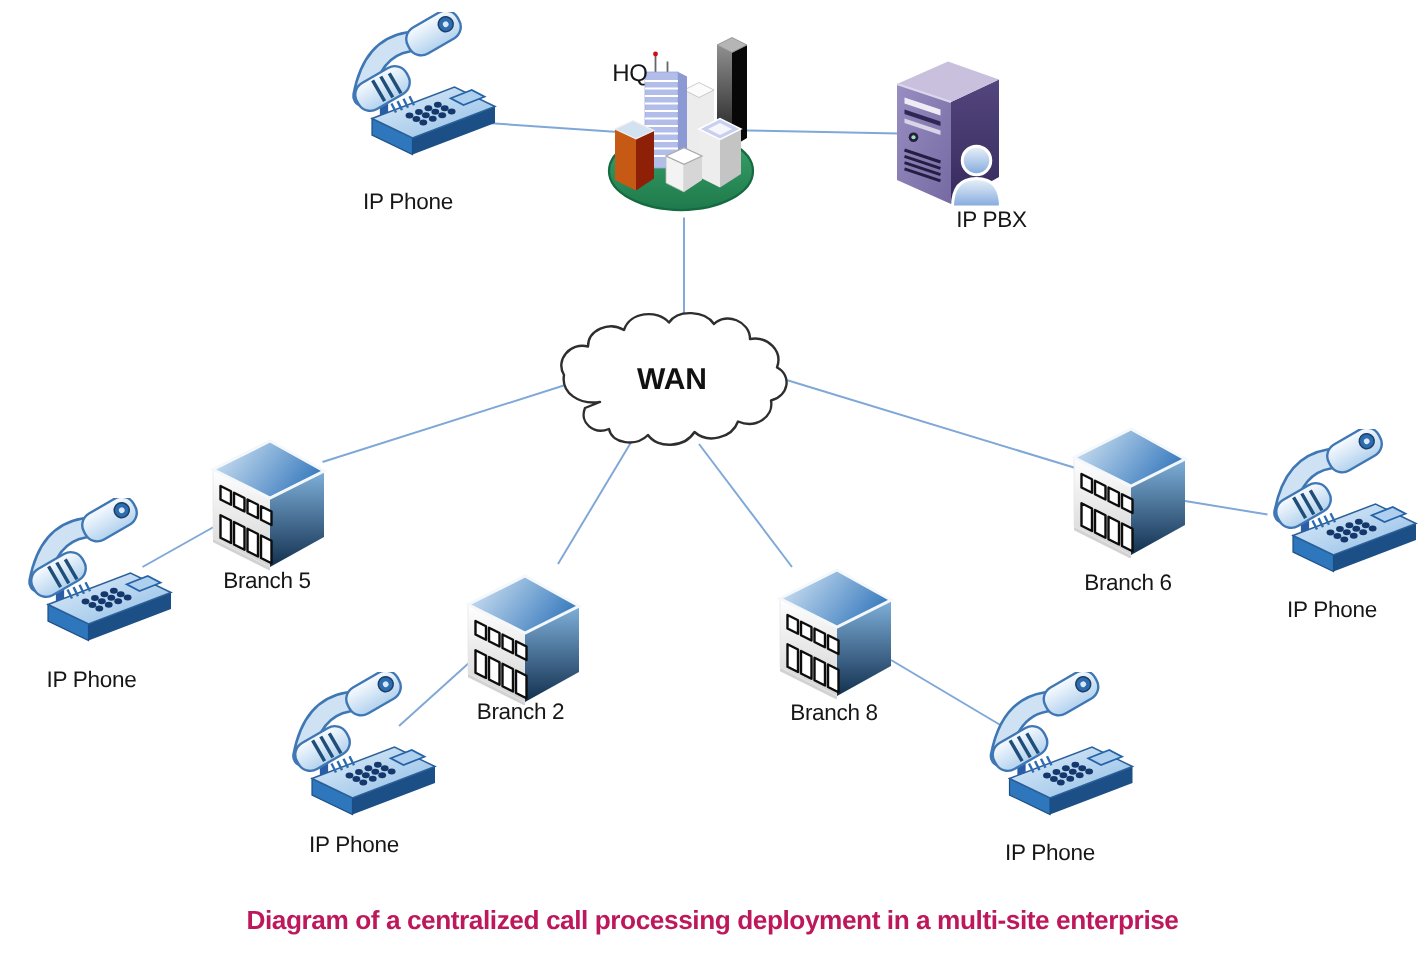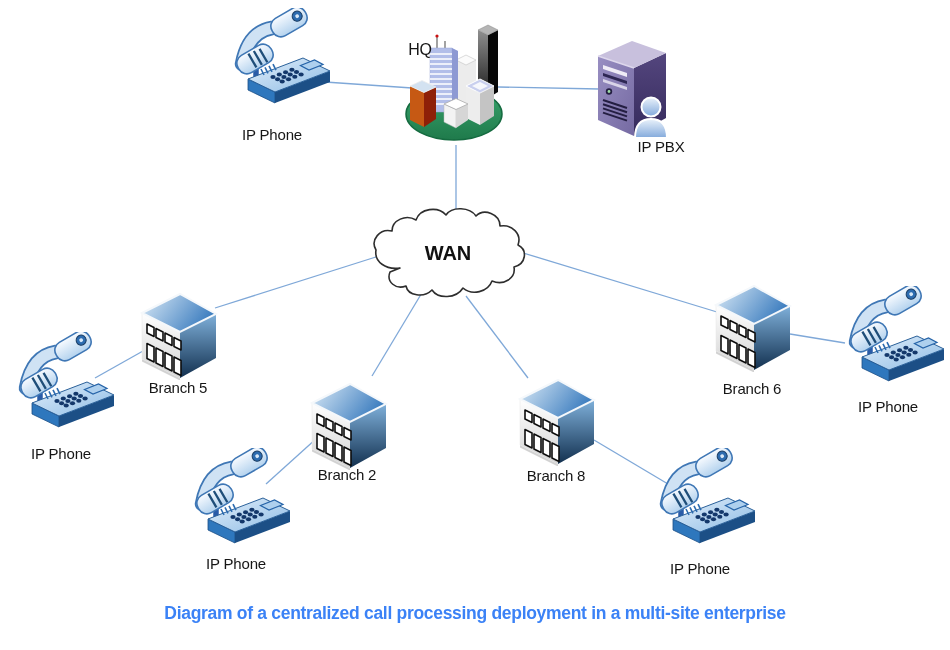--- a/index.html
+++ b/index.html
@@ -6,21 +6,21 @@
   .canvas{position:relative;width:950px;height:650px;background:#ffffff;overflow:hidden;
           font-family:"Liberation Sans", sans-serif;}
   .edges{position:absolute;left:0;top:0;z-index:1;}
   .node{position:absolute;z-index:2;}
   .node svg{display:block;}
   .label{position:absolute;z-index:3;width:100px;text-align:center;font-size:15px;
           color:#161616;letter-spacing:-0.2px;white-space:nowrap;}
   .wan-label{position:absolute;left:0;top:0;width:100%;height:100%;display:flex;
           align-items:center;justify-content:center;font-weight:bold;font-size:20px;color:#111;}
   .caption{position:absolute;left:0;top:603px;width:100%;text-align:center;z-index:3;
-          font-size:17.5px;font-weight:bold;color:#3b82f6;letter-spacing:-0.3px;}
+          font-size:17.5px;font-weight:bold;color:#be185d;letter-spacing:-0.3px;}
   .defs-holder{position:absolute;width:0;height:0;overflow:hidden;}
 </style>
 </head>
 <body>
 
 <svg class="defs-holder" aria-hidden="true">
   <defs>
     <linearGradient id="gPhoneTop" x1="0" y1="0" x2="1" y2="1">
       <stop offset="0" stop-color="#e3effa"></stop>
         <stop offset="1" stop-color="#8cbbe5"></stop>

